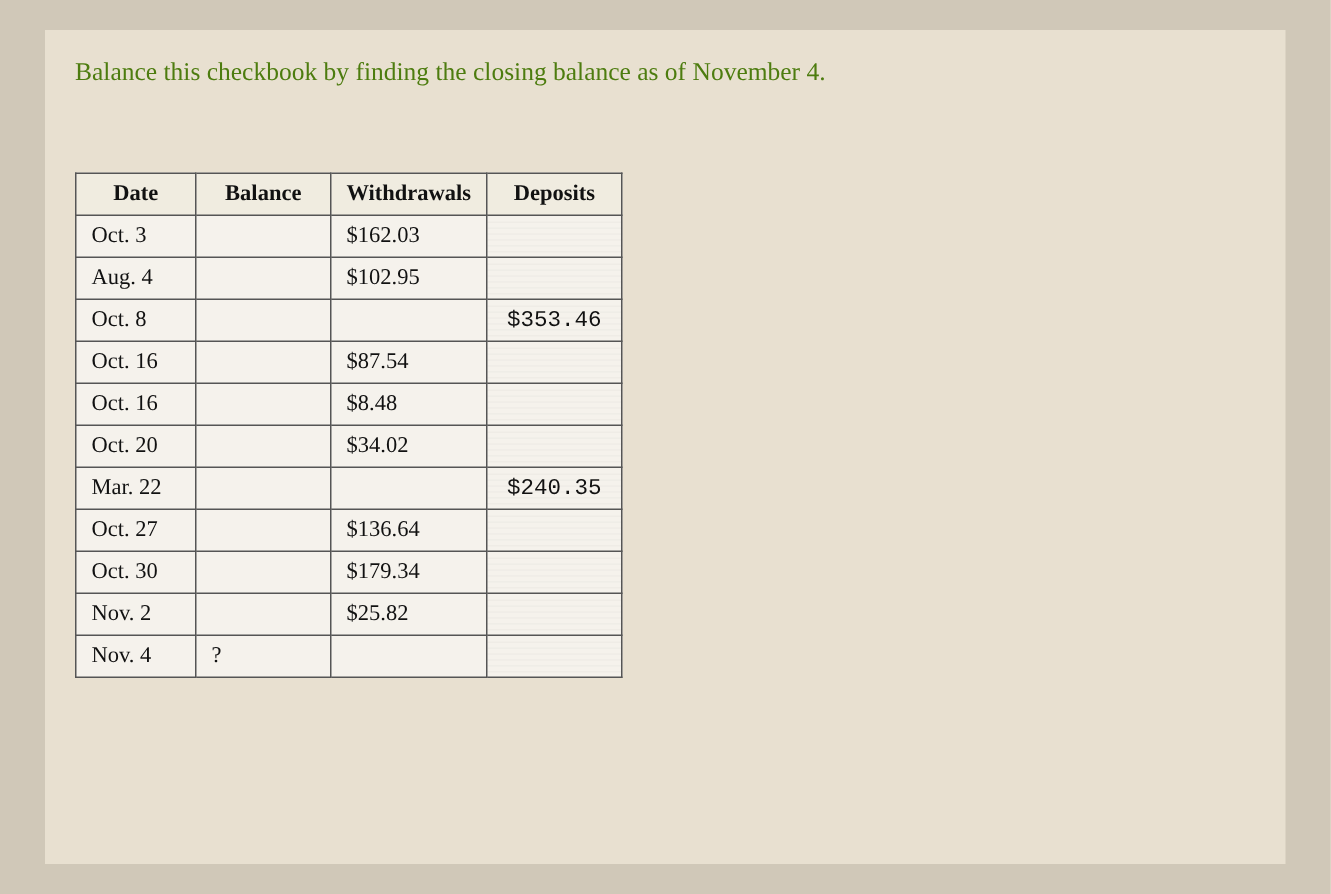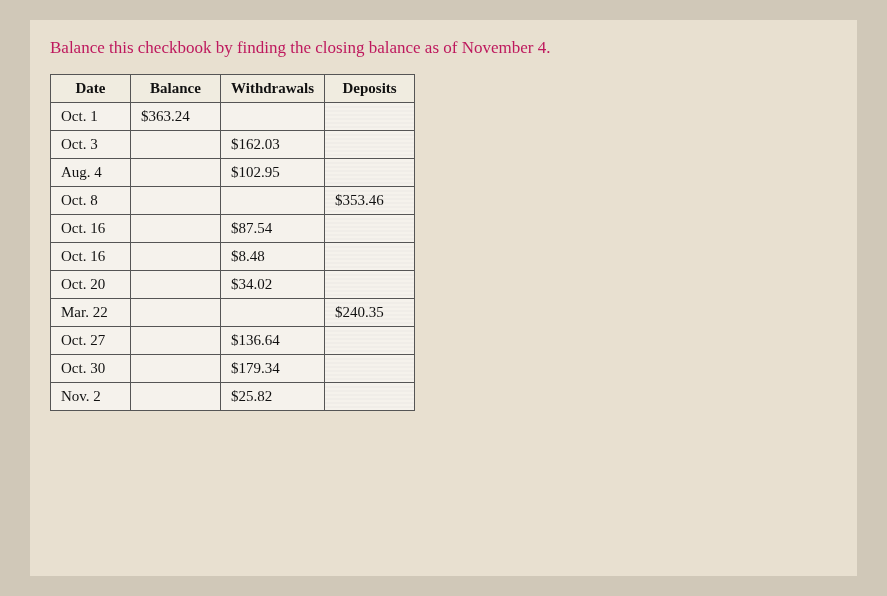--- a/index.html
+++ b/index.html
@@ -21,27 +21,28 @@
 
     .page-container {
       background-color: #e8e0d0;
       width: 100%;
       height: 100%;
       padding: 18px 20px;
     }
 
     .instruction {
       font-size: 17px;
-      color: #be185d;
+      color: #4d7c0f;
       margin-bottom: 16px;
       font-family: serif;
     }
 
     .table-wrapper {
       display: inline-block;
+      margin-top: 41px;
     }
 
     table {
       border-collapse: collapse;
       background-color: #f5f2ec;
     }
 
     table th, table td {
       border: 1.5px solid #555;
       padding: 5px 10px;
@@ -66,22 +67,23 @@
       text-align: left;
       min-width: 90px;
     }
 
     td.withdrawals-col {
       text-align: left;
       min-width: 100px;
     }
 
     td.deposits-col {
-      text-align: left;
+      text-align: center;
       min-width: 90px;
+      font-family: Liberation Mono, monospace;
       
     }
 
     .shaded {
       background-image: repeating-linear-gradient(
         0deg,
         transparent,
         transparent 3px,
         rgba(180,180,180,0.15) 3px,
         rgba(180,180,180,0.15) 4px
@@ -102,26 +104,20 @@
     <table>
       <thead>
         <tr>
           <th>Date</th>
           <th>Balance</th>
           <th>Withdrawals</th>
           <th>Deposits</th>
         </tr>
       </thead>
       <tbody id="table-body">
-      <tr>
-            <td class="date-col">Oct. 1</td>
-            <td class="balance-col">$363.24</td>
-            <td class="withdrawals-col"></td>
-            <td class="deposits-col shaded"></td>
-          </tr>
           <tr>
             <td class="date-col">Oct. 3</td>
             <td class="balance-col"></td>
             <td class="withdrawals-col">$162.03</td>
             <td class="deposits-col shaded"></td>
           </tr>
           <tr>
             <td class="date-col">Aug. 4</td>
             <td class="balance-col"></td>
             <td class="withdrawals-col">$102.95</td>
@@ -168,16 +164,22 @@
             <td class="balance-col"></td>
             <td class="withdrawals-col">$179.34</td>
             <td class="deposits-col shaded"></td>
           </tr>
           <tr>
             <td class="date-col">Nov. 2</td>
             <td class="balance-col"></td>
             <td class="withdrawals-col">$25.82</td>
             <td class="deposits-col shaded"></td>
           </tr>
+          <tr>
+            <td class="date-col">Nov. 4</td>
+            <td class="balance-col"><span class="question-mark">?</span></td>
+            <td class="withdrawals-col"></td>
+            <td class="deposits-col shaded"></td>
+          </tr>
         </tbody>
     </table>
   </div>
 </div>
 
 </body></html>

